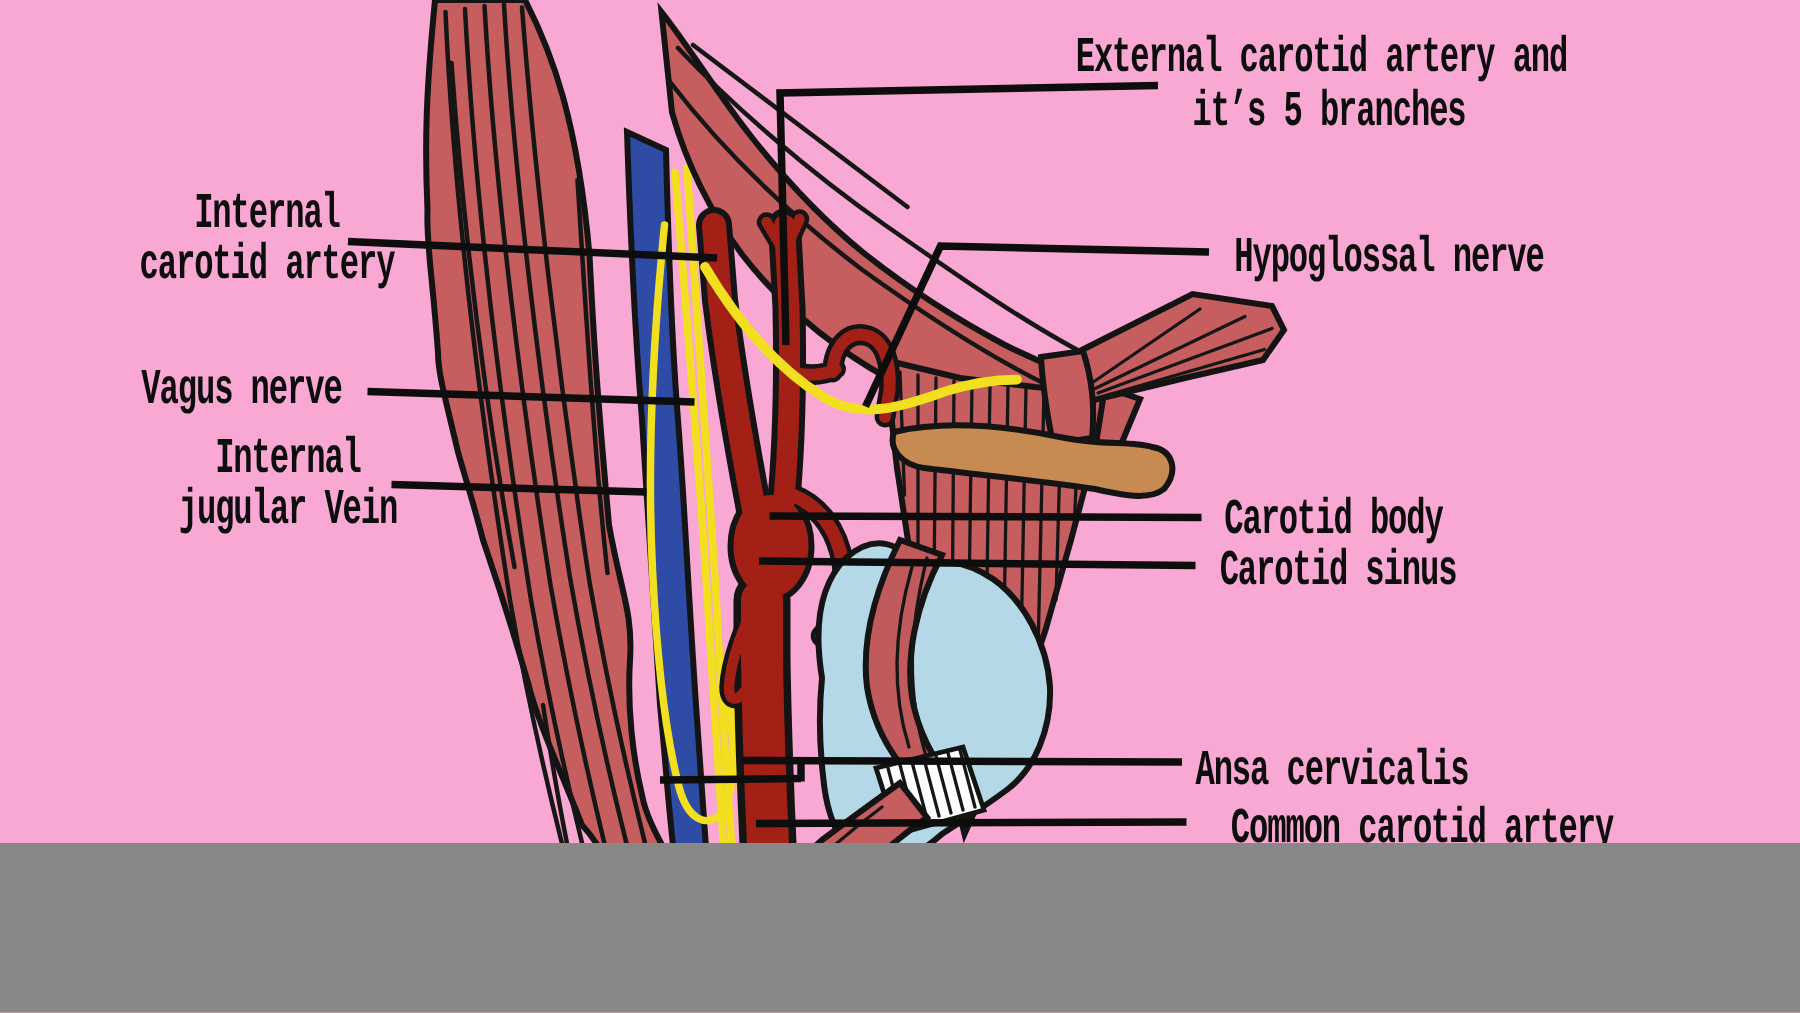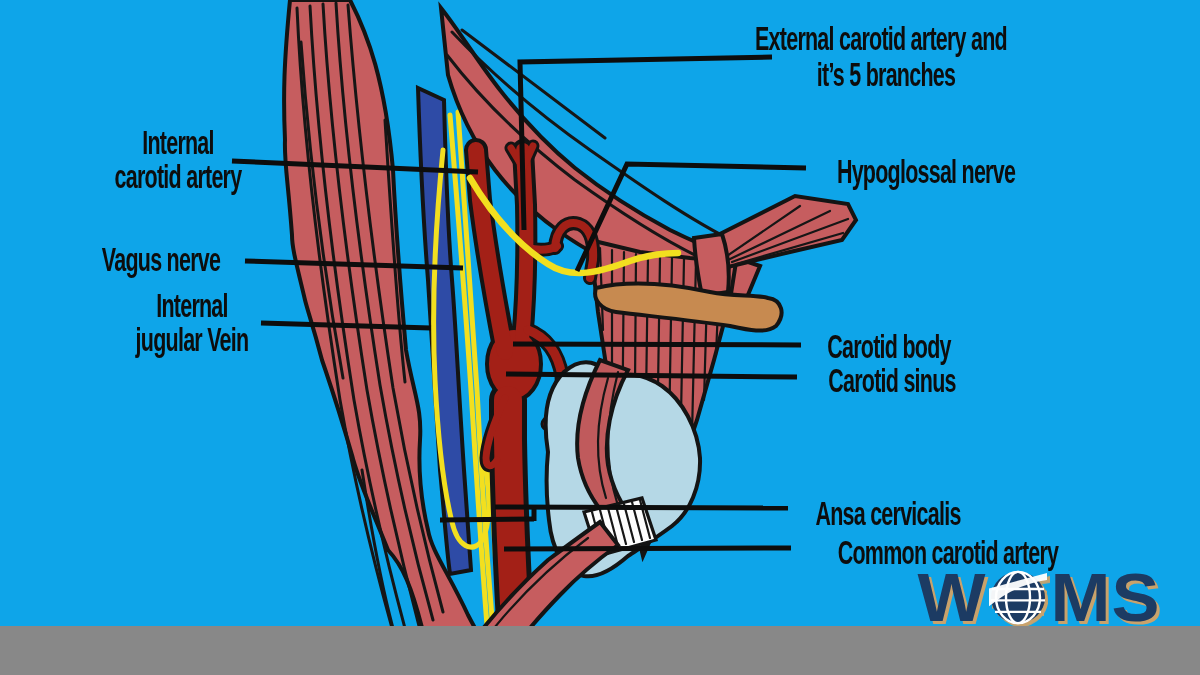--- a/index.html
+++ b/index.html
@@ -1,18 +1,18 @@
 <!DOCTYPE html>
 <html><head>
 <meta charset="utf-8">
 <style>
   html,body{margin:0;padding:0;background:#888;}
   #stage{
-    position:relative;width:1200px;height:626px;background:#0ea5e9;
-    overflow:hidden;font-family:Liberation Sans, sans-serif;
+    position:relative;width:1200px;height:562px;background:#f9a8d4;
+    overflow:hidden;font-family:Liberation Mono, monospace;
   }
   #art{position:absolute;left:0;top:0;}
   .label{
     position:absolute;white-space:nowrap;color:#0d0d0d;
     font-weight:800;font-size:29px;letter-spacing:-1px;
     transform:translateX(-50%) scale(0.74,1.15);transform-origin:top center;
   }
   .logo{position:absolute;left:888px;top:570px;width:302px;text-align:center;}
   .logo-word{
     display:flex;align-items:center;justify-content:center;gap:2px;

